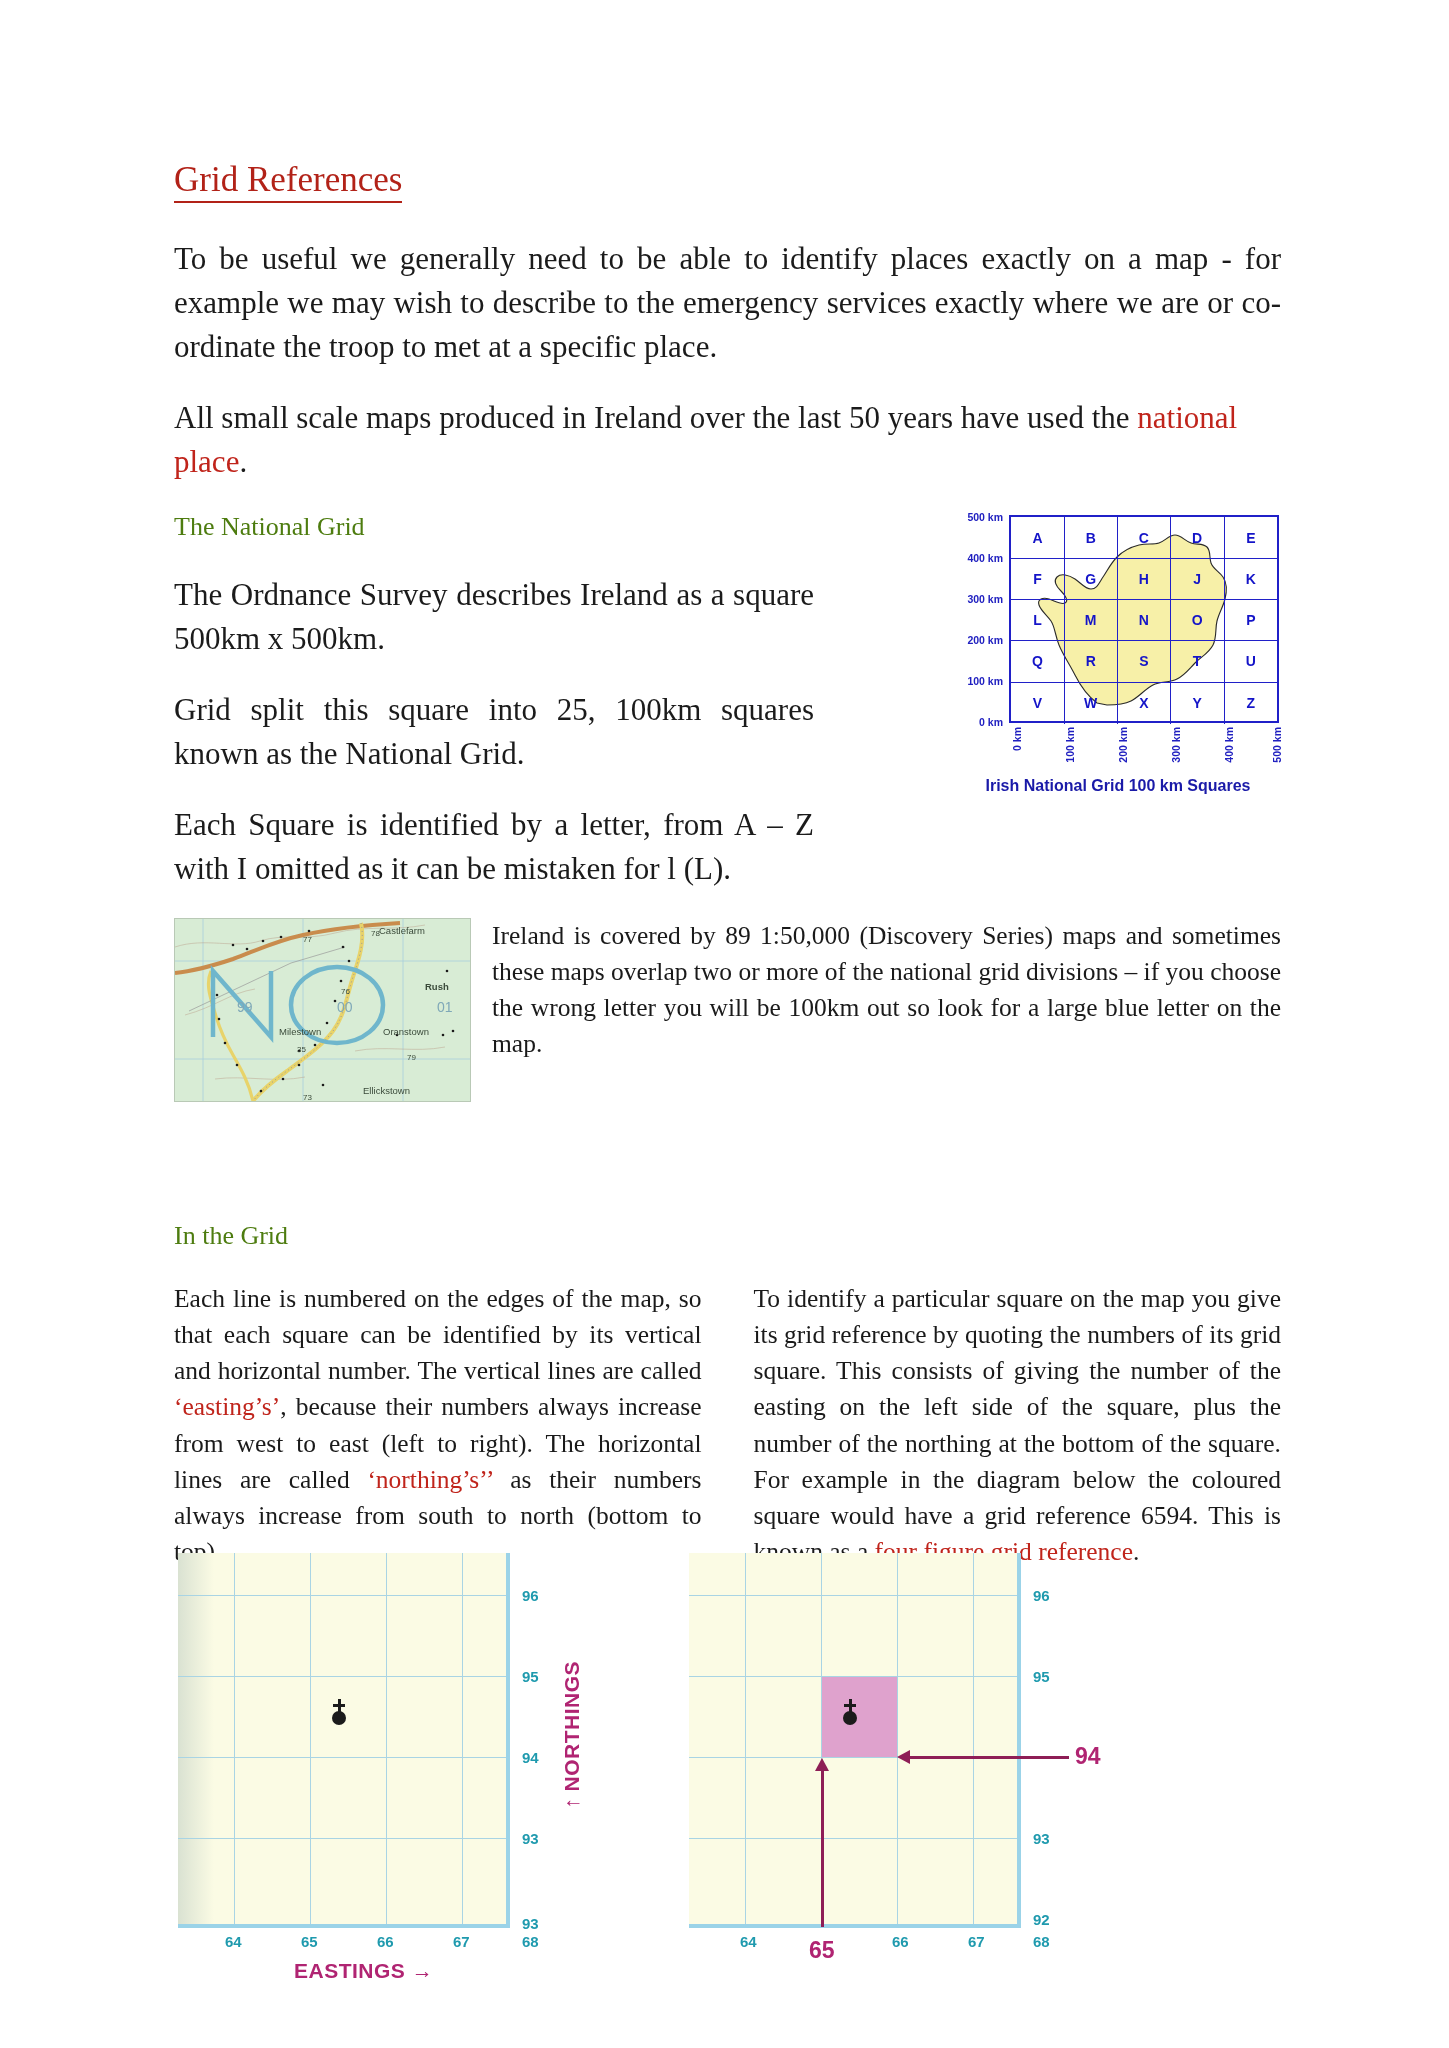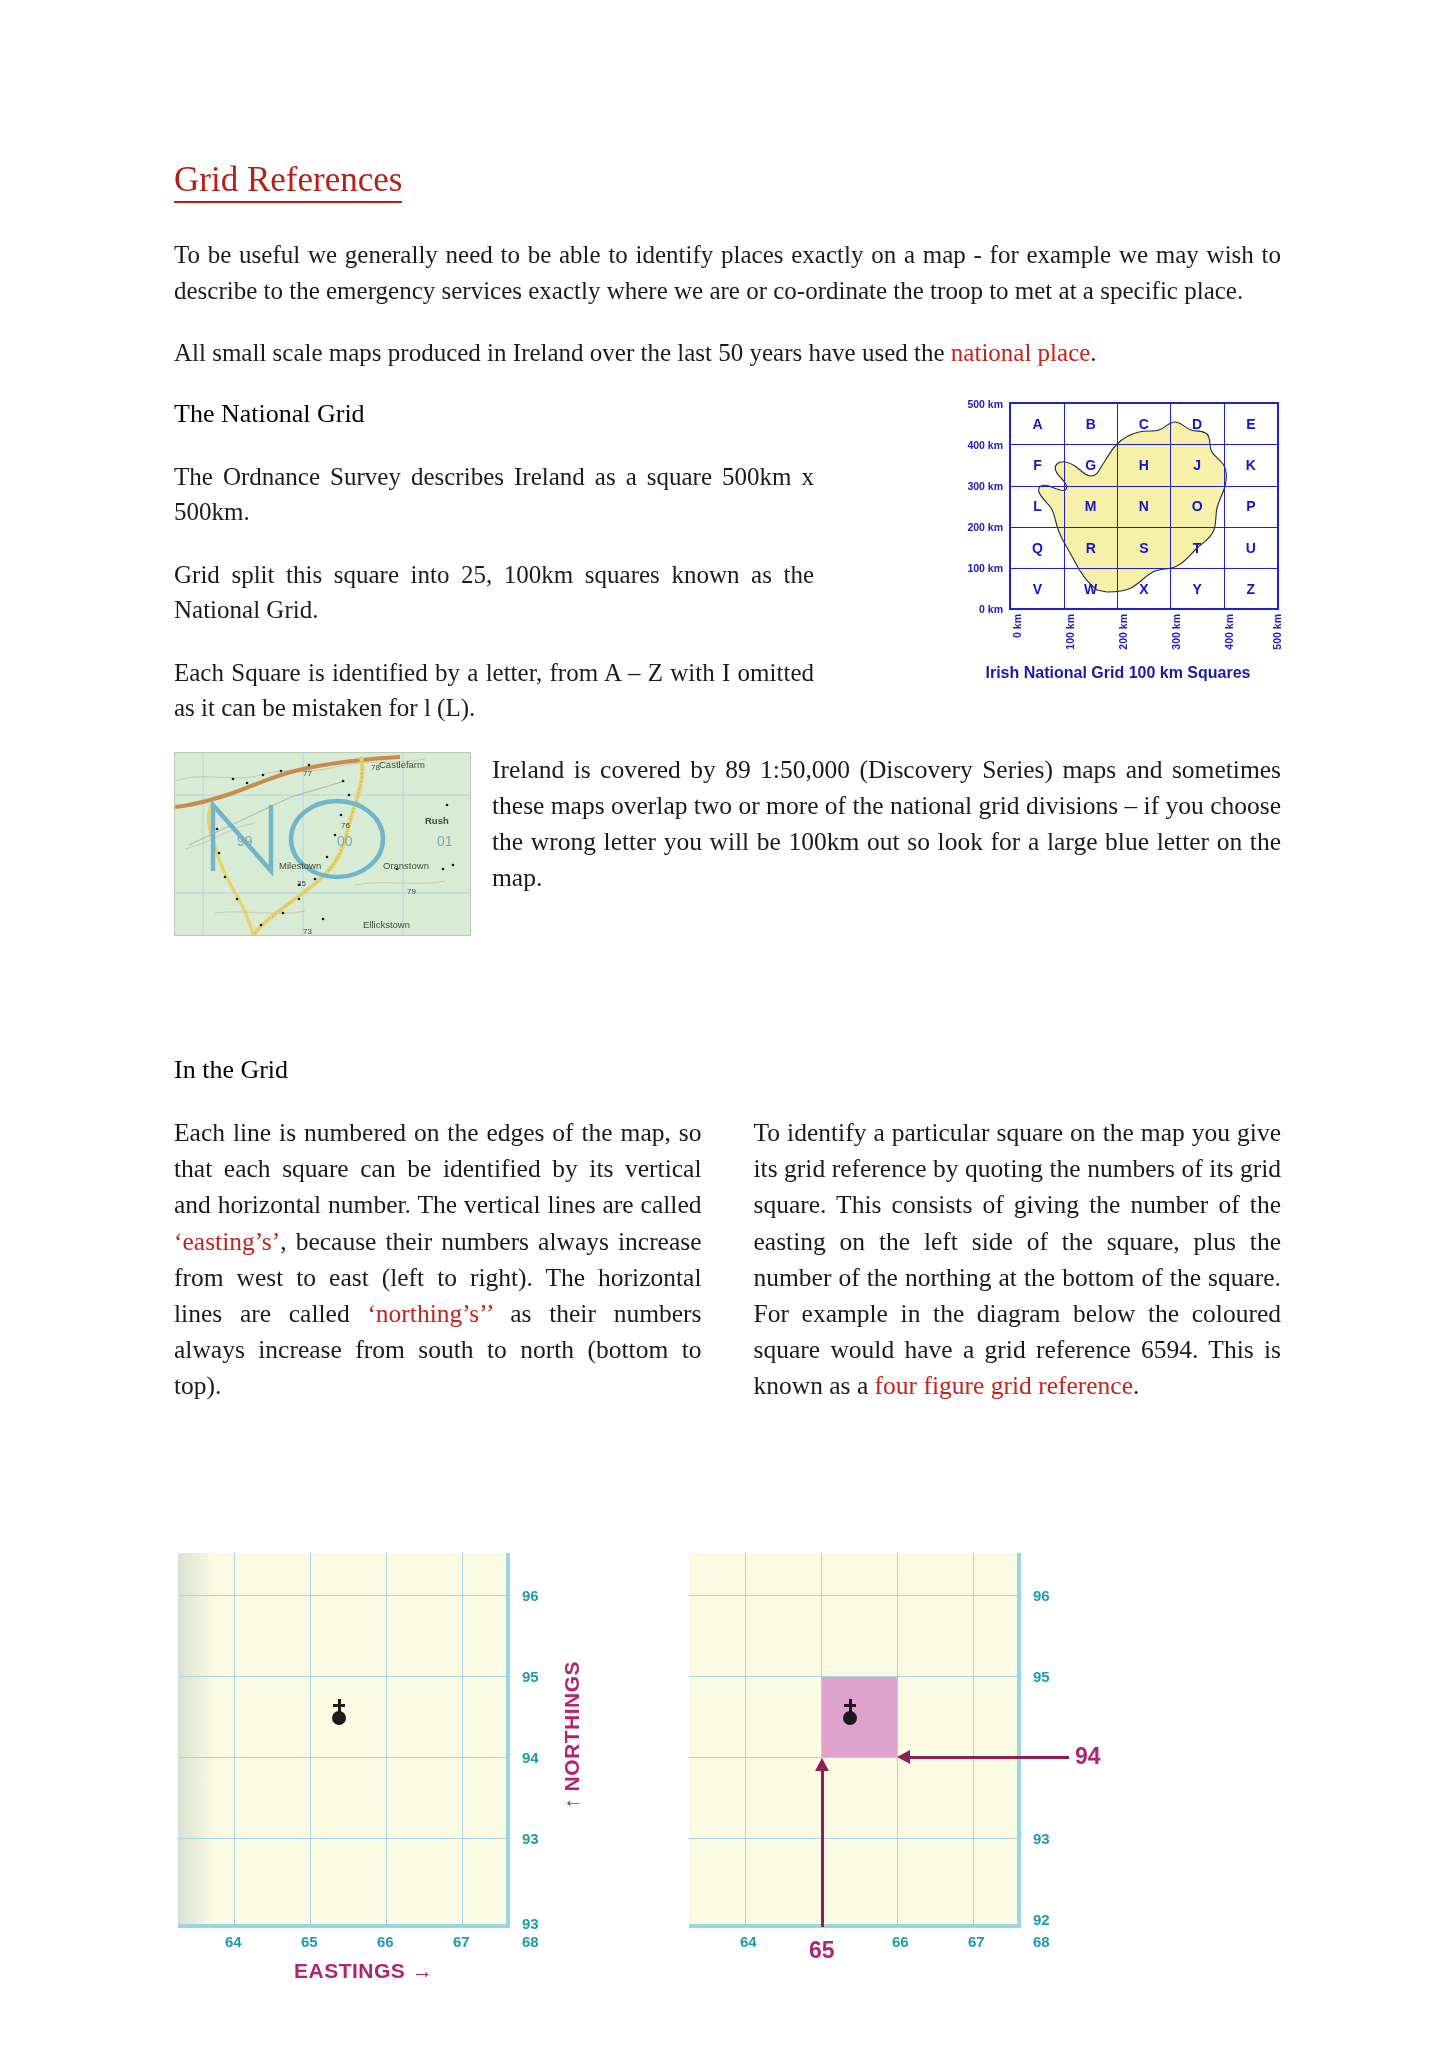--- a/index.html
+++ b/index.html
@@ -36,32 +36,32 @@
     color: #b22218;
     margin: 0 0 34px 0;
     display: inline-block;
     border-bottom: 2px solid #b22218;
     padding-bottom: 1px;
     line-height: 1.15;
   }
   .title-wrap { line-height: 0; }
 
   p.body {
-    font-size: 25px;
+    font-size: 31px;
     line-height: 1.42;
     margin: 0 0 27px 0;
     text-align: justify;
     color: #1b1b1b;
   }
   p.body.nojust { text-align: left; }
 
   h2.sub {
     font-size: 26px;
     font-weight: normal;
-    color: #000000;
+    color: #4d7c0f;
     margin: 0 0 30px 0;
     line-height: 1.2;
   }
   .red { color: #c0241b; }
 
   
   .natgrid-block {
     position: relative;
     min-height: 330px;
   }

